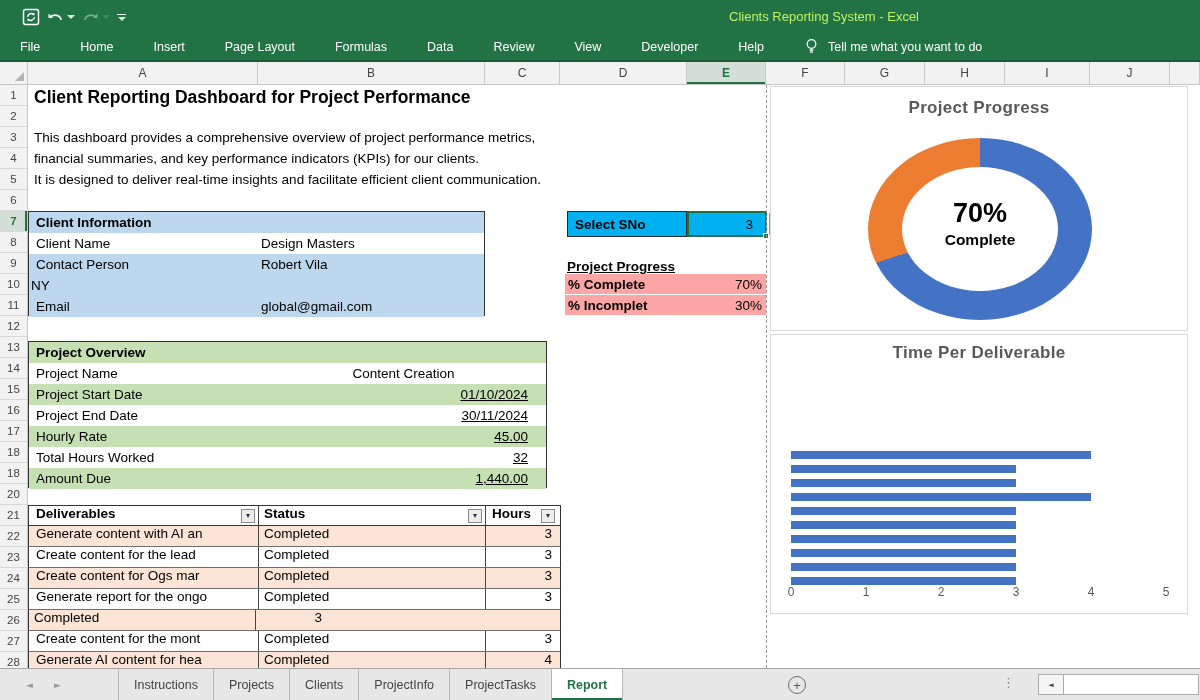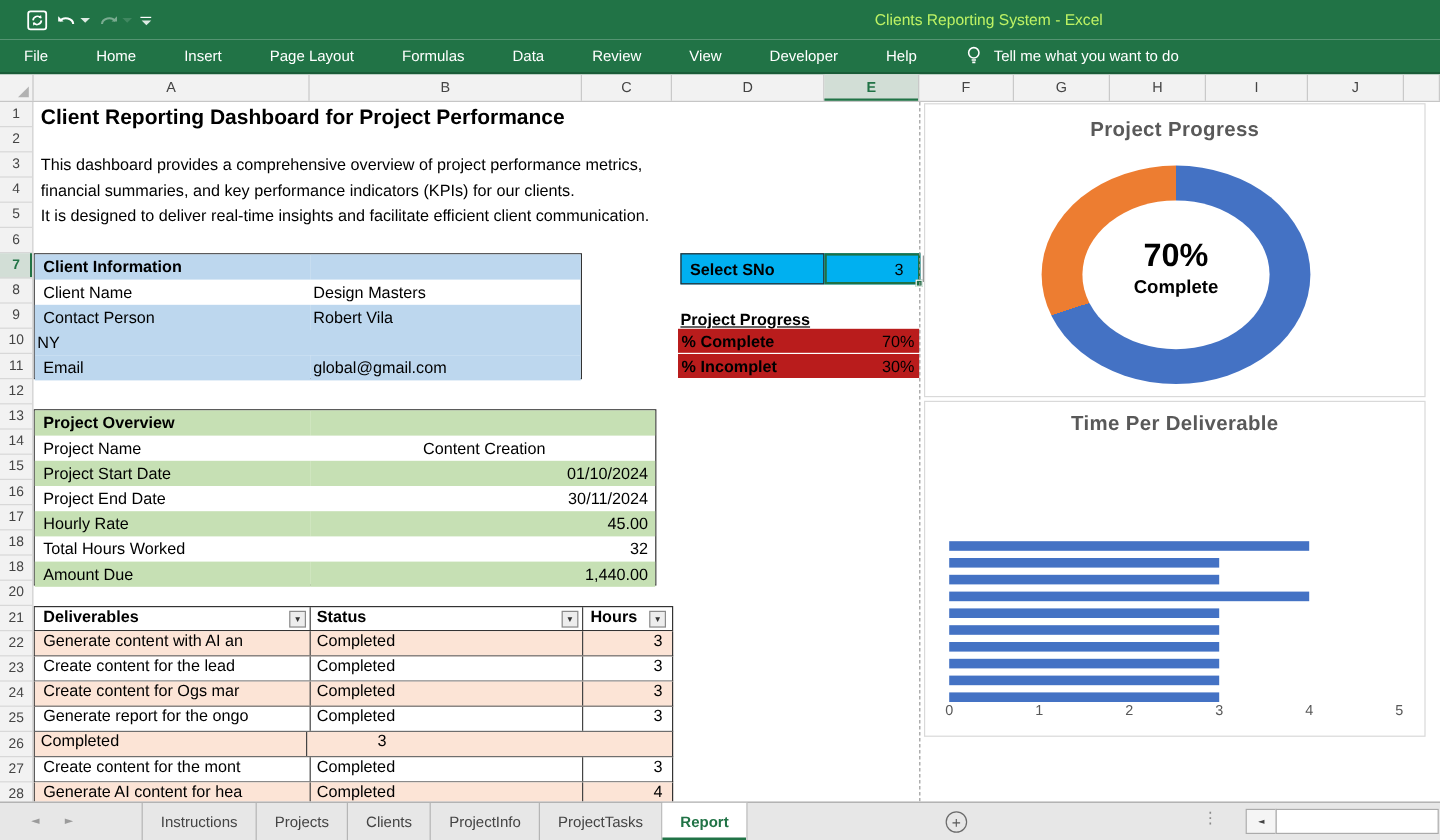--- a/index.html
+++ b/index.html
@@ -33,33 +33,33 @@
   .rowcell { position:absolute; left:0; width:27px; height:21px; display:flex; align-items:center; justify-content:center; font-size:11.5px; color:#444; border-bottom:1px solid #D8D8D8; }
   .rowcell.sel { background:#D2DED6; color:#217346; font-weight:bold; box-shadow: inset -2px 0 0 #217346; }
   
   .sheetarea { position:absolute; left:28px; top:85px; width:1172px; height:583px; background:#fff; overflow:hidden; }
   .a1-title { position:absolute; left:6px; top:2px; font-size:17.5px; font-weight:bold; white-space:nowrap; }
   .descline { position:absolute; left:6px; height:21px; display:flex; align-items:center; font-size:13.5px; white-space:nowrap; }
   .box { position:absolute; border:1.5px solid #333; }
   .brow { position:absolute; left:0; right:0; height:21px; display:flex; }
   .c-l { width:230px; display:flex; align-items:center; padding-left:7px; font-size:13.5px; white-space:nowrap; overflow:hidden; }
   .c-v { flex:1; display:flex; align-items:center; padding-left:2px; font-size:13.5px; white-space:nowrap; overflow:hidden; }
-  .c-v.right { justify-content:flex-end; padding-right:6px; }
+  .c-v.right { justify-content:flex-end; padding-right:18px;text-decoration:underline; }
   .c-v.center { justify-content:center; }
   .hdr { font-weight:bold; }
   .bg-blue { background:#BDD7EE; }
   .bg-green { background:#C6E0B4; }
   .bg-peach { background:#FCE4D6; }
   
   .sno-label { position:absolute; left:539px; top:126px; width:120px; height:26px; background:#00B0F0; border:1px solid #2b2b2b; display:flex; align-items:center; padding-left:7px; font-size:13.5px; font-weight:bold; }
   .sno-value { position:absolute; left:659px; top:126px; width:80px; height:26px; background:#00B0F0; border:2px solid #1E7145; display:flex; align-items:center; justify-content:flex-end; padding-right:12px; font-size:13.5px; }
   .fillhandle { position:absolute; right:-4px; bottom:-4px; width:6px; height:6px; background:#1E7145; border:1px solid #fff; }
   .sno-drop { position:absolute; left:741px; top:128px; width:22px; height:22px; background:#E4E4E4; border:1px solid #9a9a9a; display:flex; align-items:center; justify-content:center; font-size:9px; color:#333; font-family:"DejaVu Sans",sans-serif; }
   .pp-header { position:absolute; left:539px; top:171px; height:21px; display:flex; align-items:center; font-size:13.5px; font-weight:bold; text-decoration:underline; }
-  .pp-row { position:absolute; left:537px; width:201px; height:20px; background:#b91c1c; display:flex; align-items:center; }
+  .pp-row { position:absolute; left:537px; width:201px; height:20px; background:#fca5a5; display:flex; align-items:center; }
   .pp-row .l { flex:1; padding-left:3px; font-size:13.5px; font-weight:bold; }
   .pp-row .v { padding-right:4px; font-size:13.5px; }
   
   .dtable { position:absolute; left:0; top:420px; width:533px; }
   .thead { position:absolute; left:0; top:0; width:533px; height:21px; display:flex; border:1.5px solid #333; background:#fff; font-weight:bold; }
   .trow { position:absolute; left:0; width:533px; height:21px; display:flex; border-left:1.5px solid #333; border-right:1.5px solid #333; border-bottom:1px solid #6e6e6e; }
   .tc { display:flex; align-items:flex-start; font-size:13.5px; white-space:nowrap; overflow:hidden; position:relative; }
   .tc1 { width:230px; padding-left:7px; border-right:1px solid #444; }
   .tc2 { width:227px; padding-left:5px; border-right:1px solid #444; }
   .tc3 { width:72px; justify-content:flex-end; padding-right:6px; }

